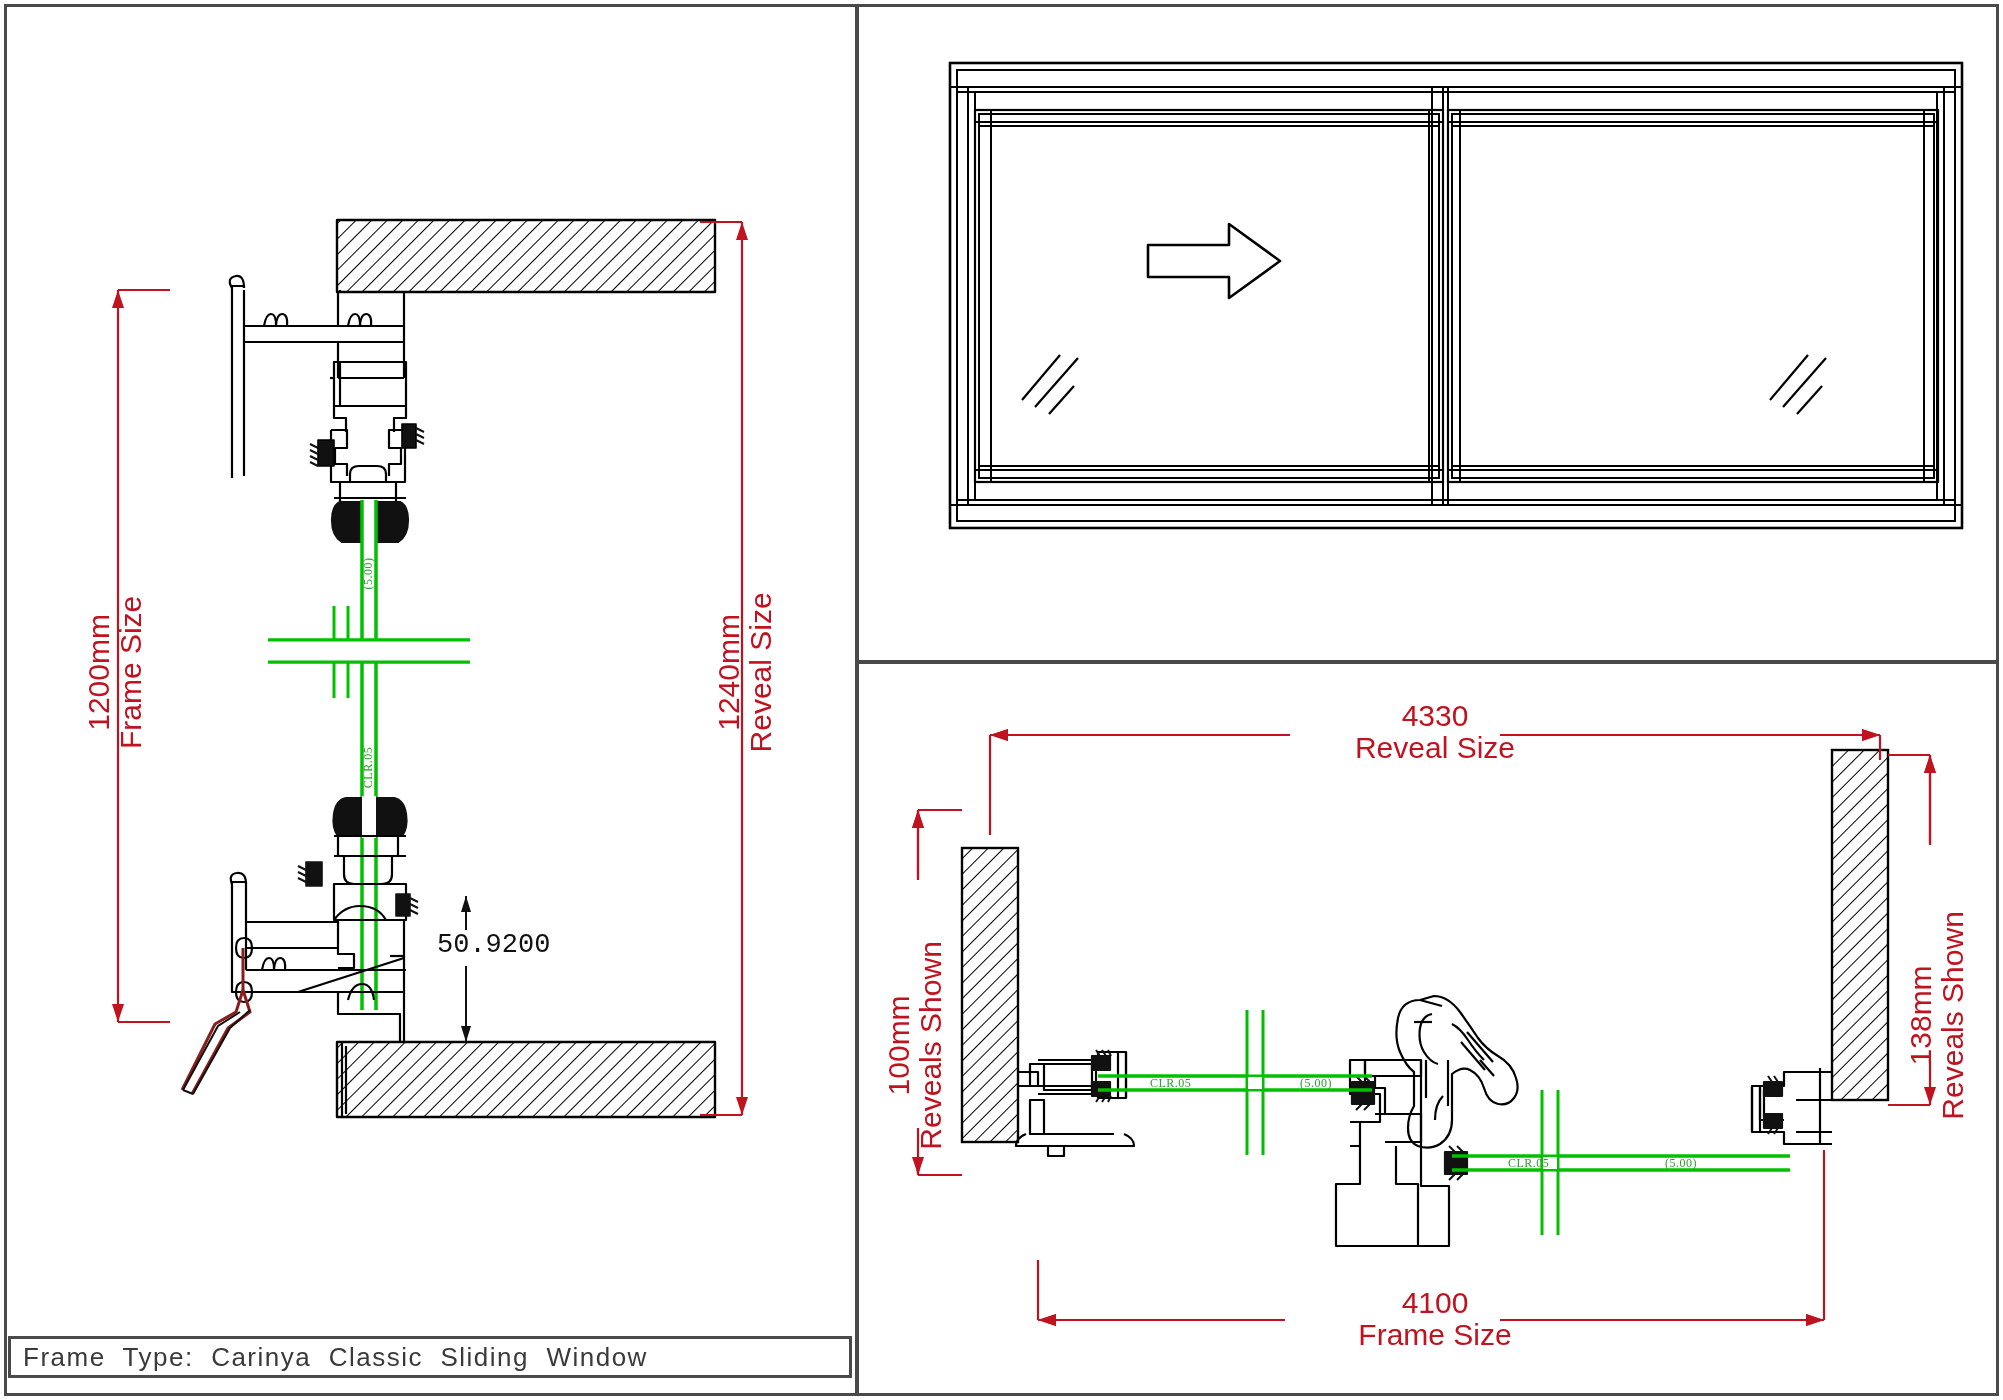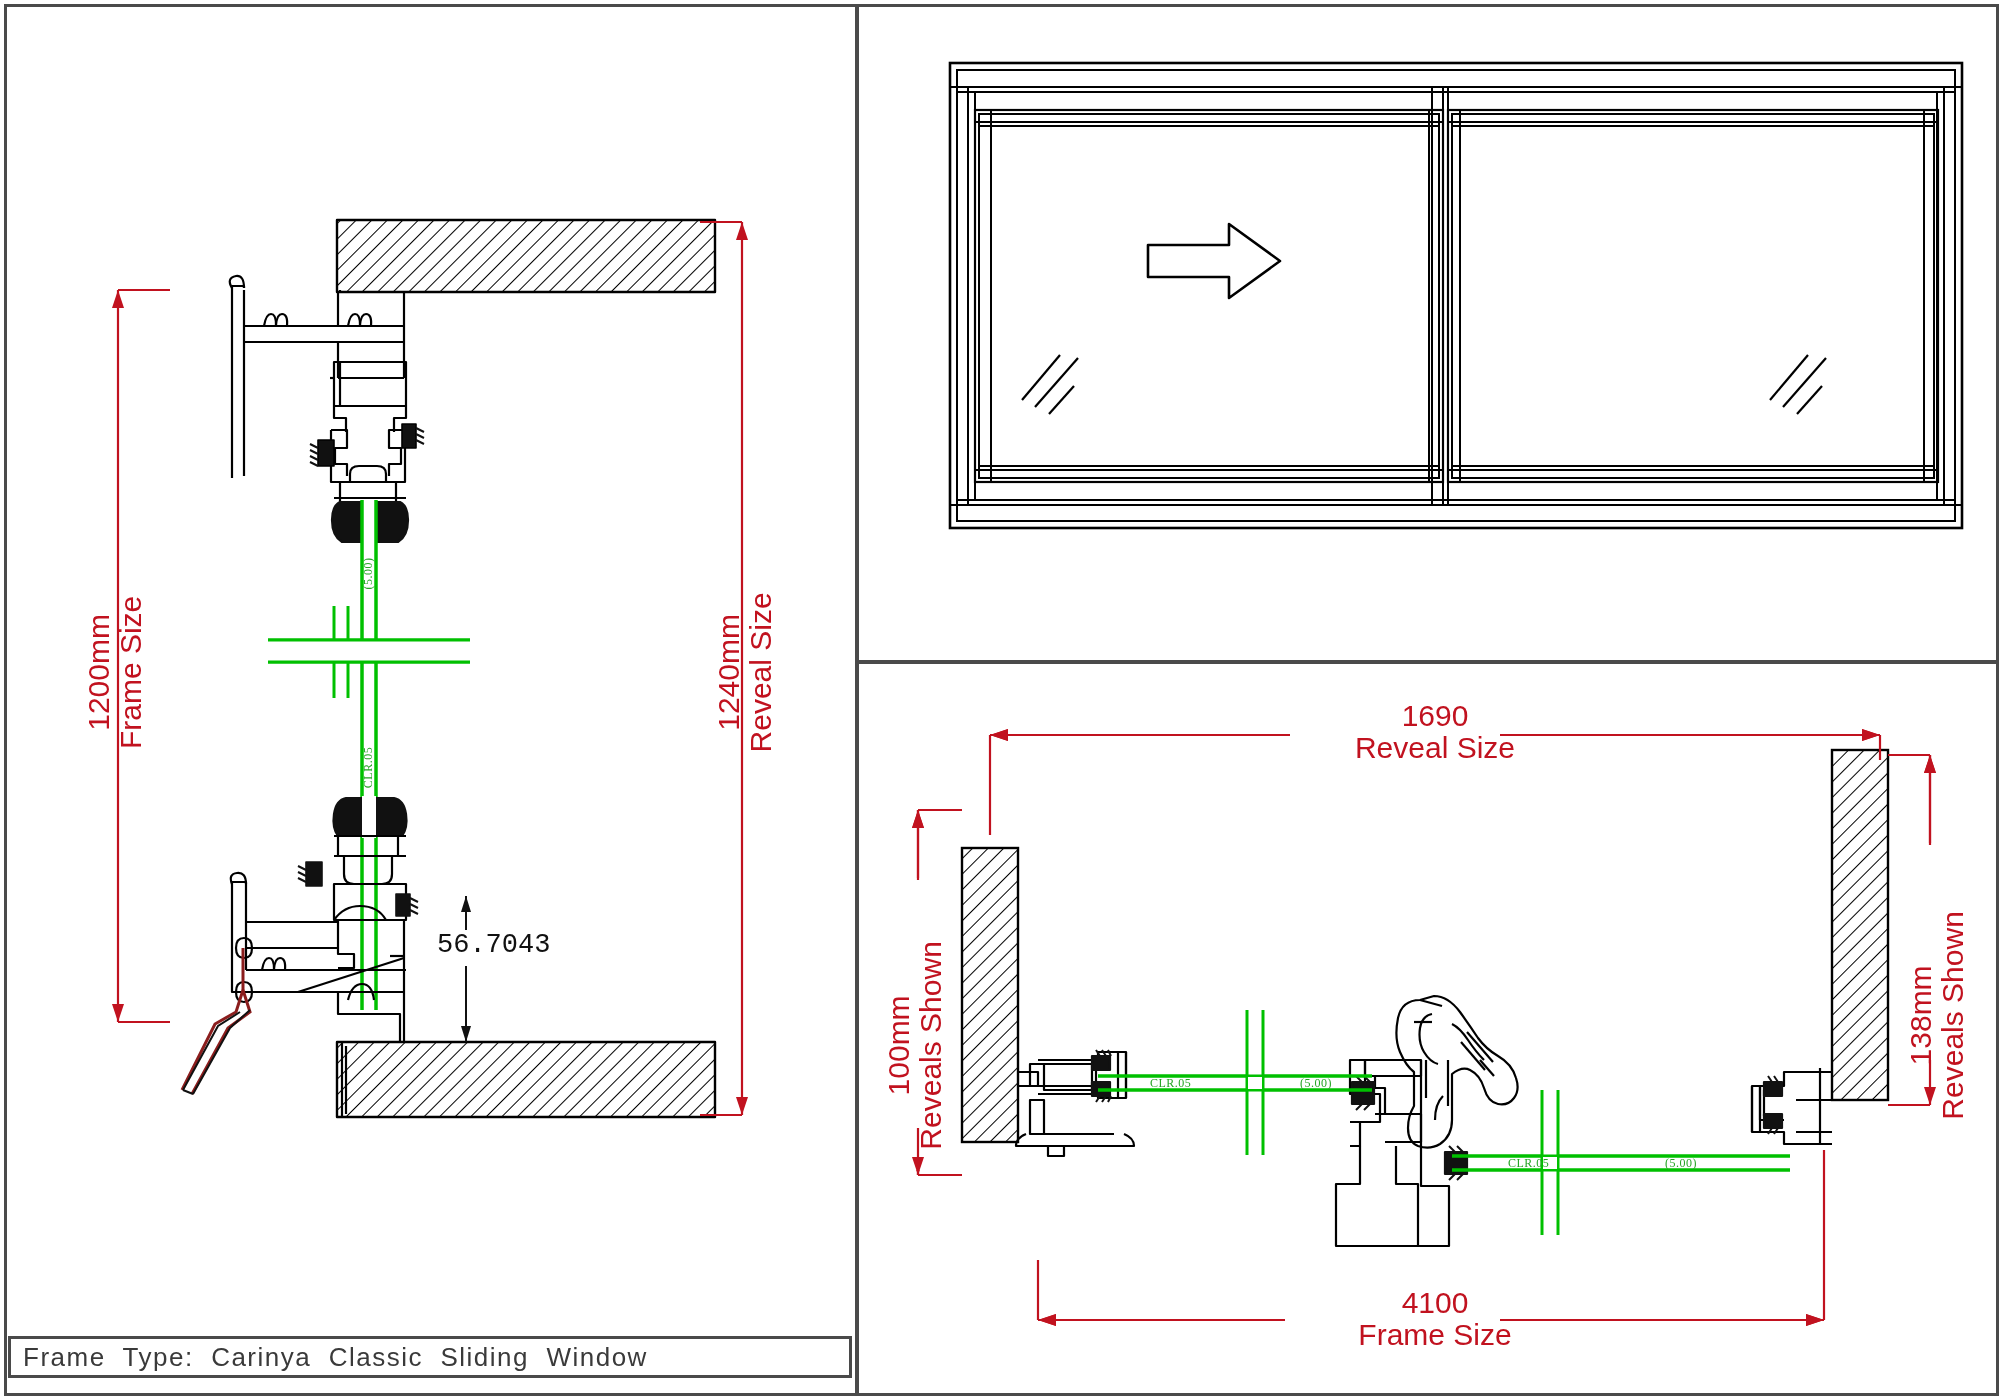--- a/index.html
+++ b/index.html
@@ -207,21 +207,21 @@
   </svg>
 
   <div class="dimtext rot-ccw center" style="left:-40px;top:640px;width:310px;">
     <span>1200mm</span><br>
     <span>Frame Size</span>
   </div>
   <div class="dimtext rot-ccw center" style="left:590px;top:640px;width:310px;">
     <span>1240mm</span><br>
     <span>Reveal Size</span>
   </div>
-  <div class="blacktext" style="left:437px;top:930px;">56.7043</div>
+  <div class="blacktext" style="left:437px;top:930px;">50.9200</div>
   <div class="greentext rot" style="left:338px;top:566px;width:60px;text-align:center;">(5.00)</div>
   <div class="greentext rot" style="left:338px;top:760px;width:60px;text-align:center;">CLR.05</div>
 
   <svg width="2003" height="1400">
     <g stroke="#000" class="nofill" stroke-width="2">
 
       <rect x="950" y="63" width="1012" height="465" stroke-width="2.6"></rect>
       <rect x="957" y="70" width="998" height="451"></rect>
 
       <line x1="950" y1="87" x2="1962" y2="87"></line>
@@ -441,21 +441,21 @@
       <line x1="1930" y1="755" x2="1930" y2="843"></line>
       <line x1="1930" y1="1060" x2="1930" y2="1105"></line>
       <path d="M 1930 755 l -6 18 h 12 z" fill="#c1121f" stroke="none"></path>
       <path d="M 1930 1105 l -6 -18 h 12 z" fill="#c1121f" stroke="none"></path>
       <line x1="1888" y1="755" x2="1930" y2="755"></line>
       <line x1="1888" y1="1105" x2="1930" y2="1105"></line>
     </g>
   </svg>
 
   <div class="dimtext center" style="left:1285px;top:700px;width:300px;">
-    <span>1690</span><br>
+    <span>4330</span><br>
     <span>Reveal Size</span>
   </div>
   <div class="dimtext center" style="left:1285px;top:1287px;width:300px;">
     <span>4100</span><br>
     <span>Frame Size</span>
   </div>
   <div class="dimtext rot-ccw center" style="left:760px;top:1013px;width:310px;">
     <span>100mm</span><br>
     <span>Reveals Shown</span>
   </div>

